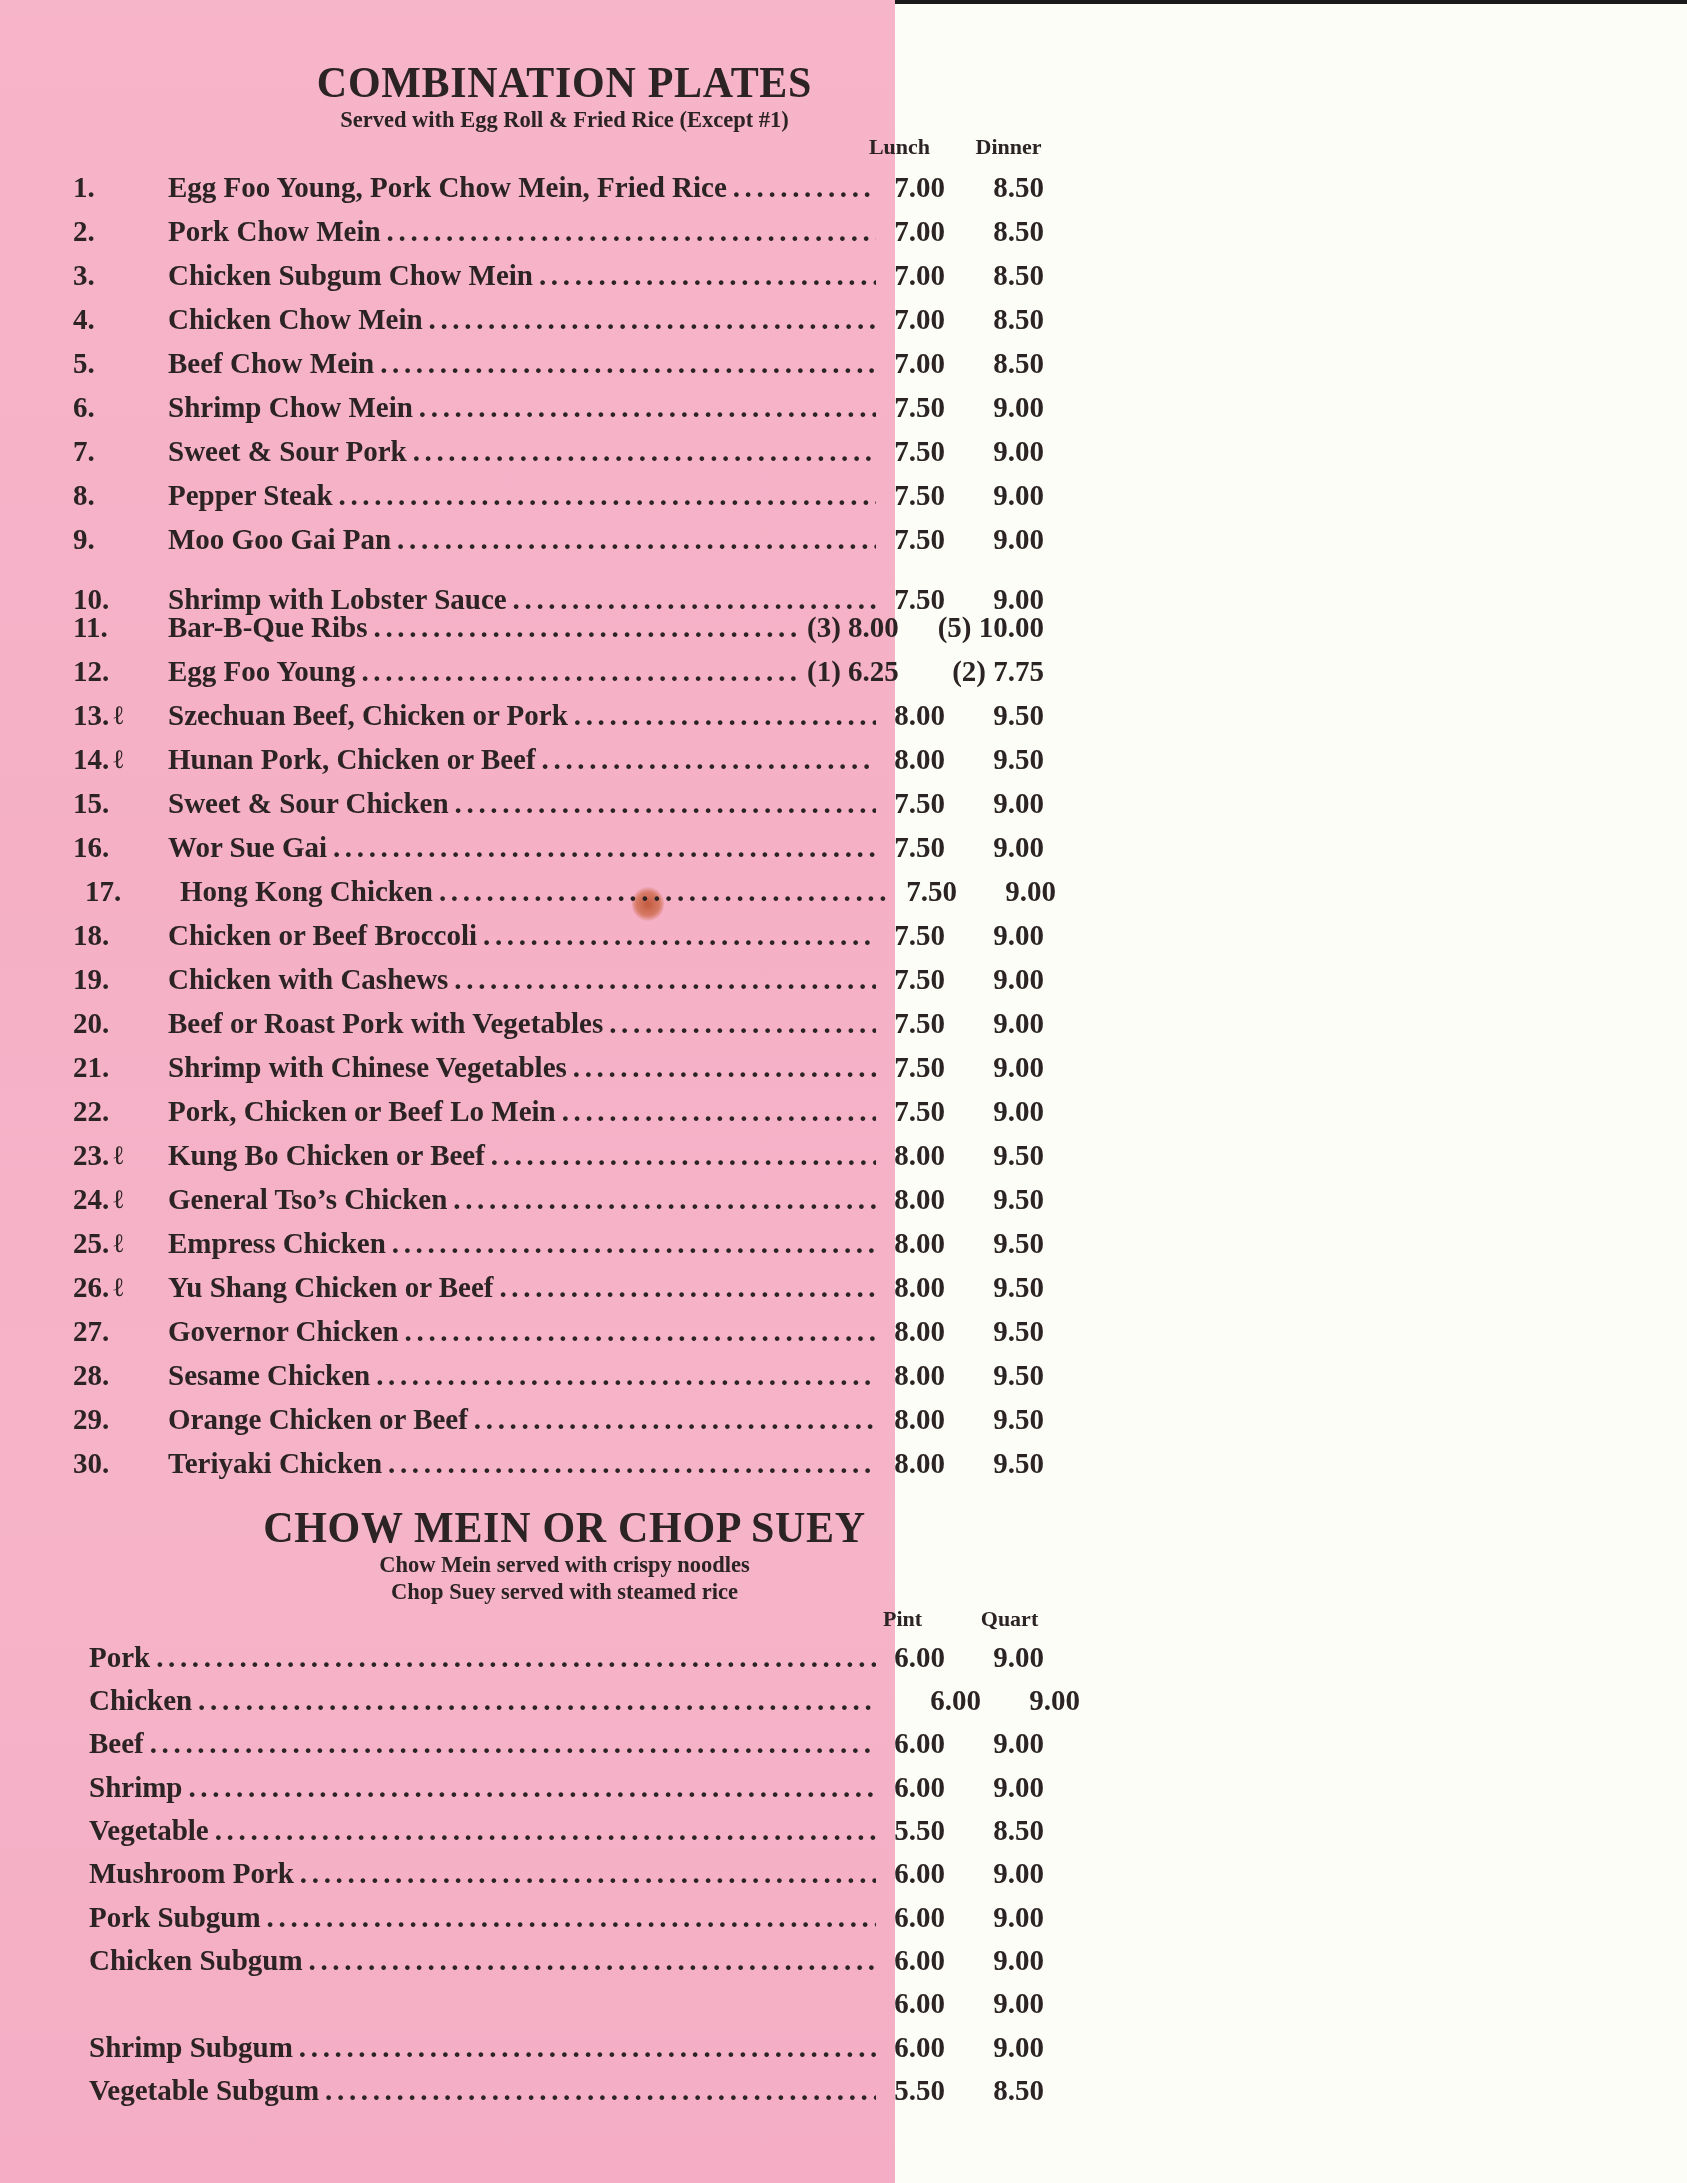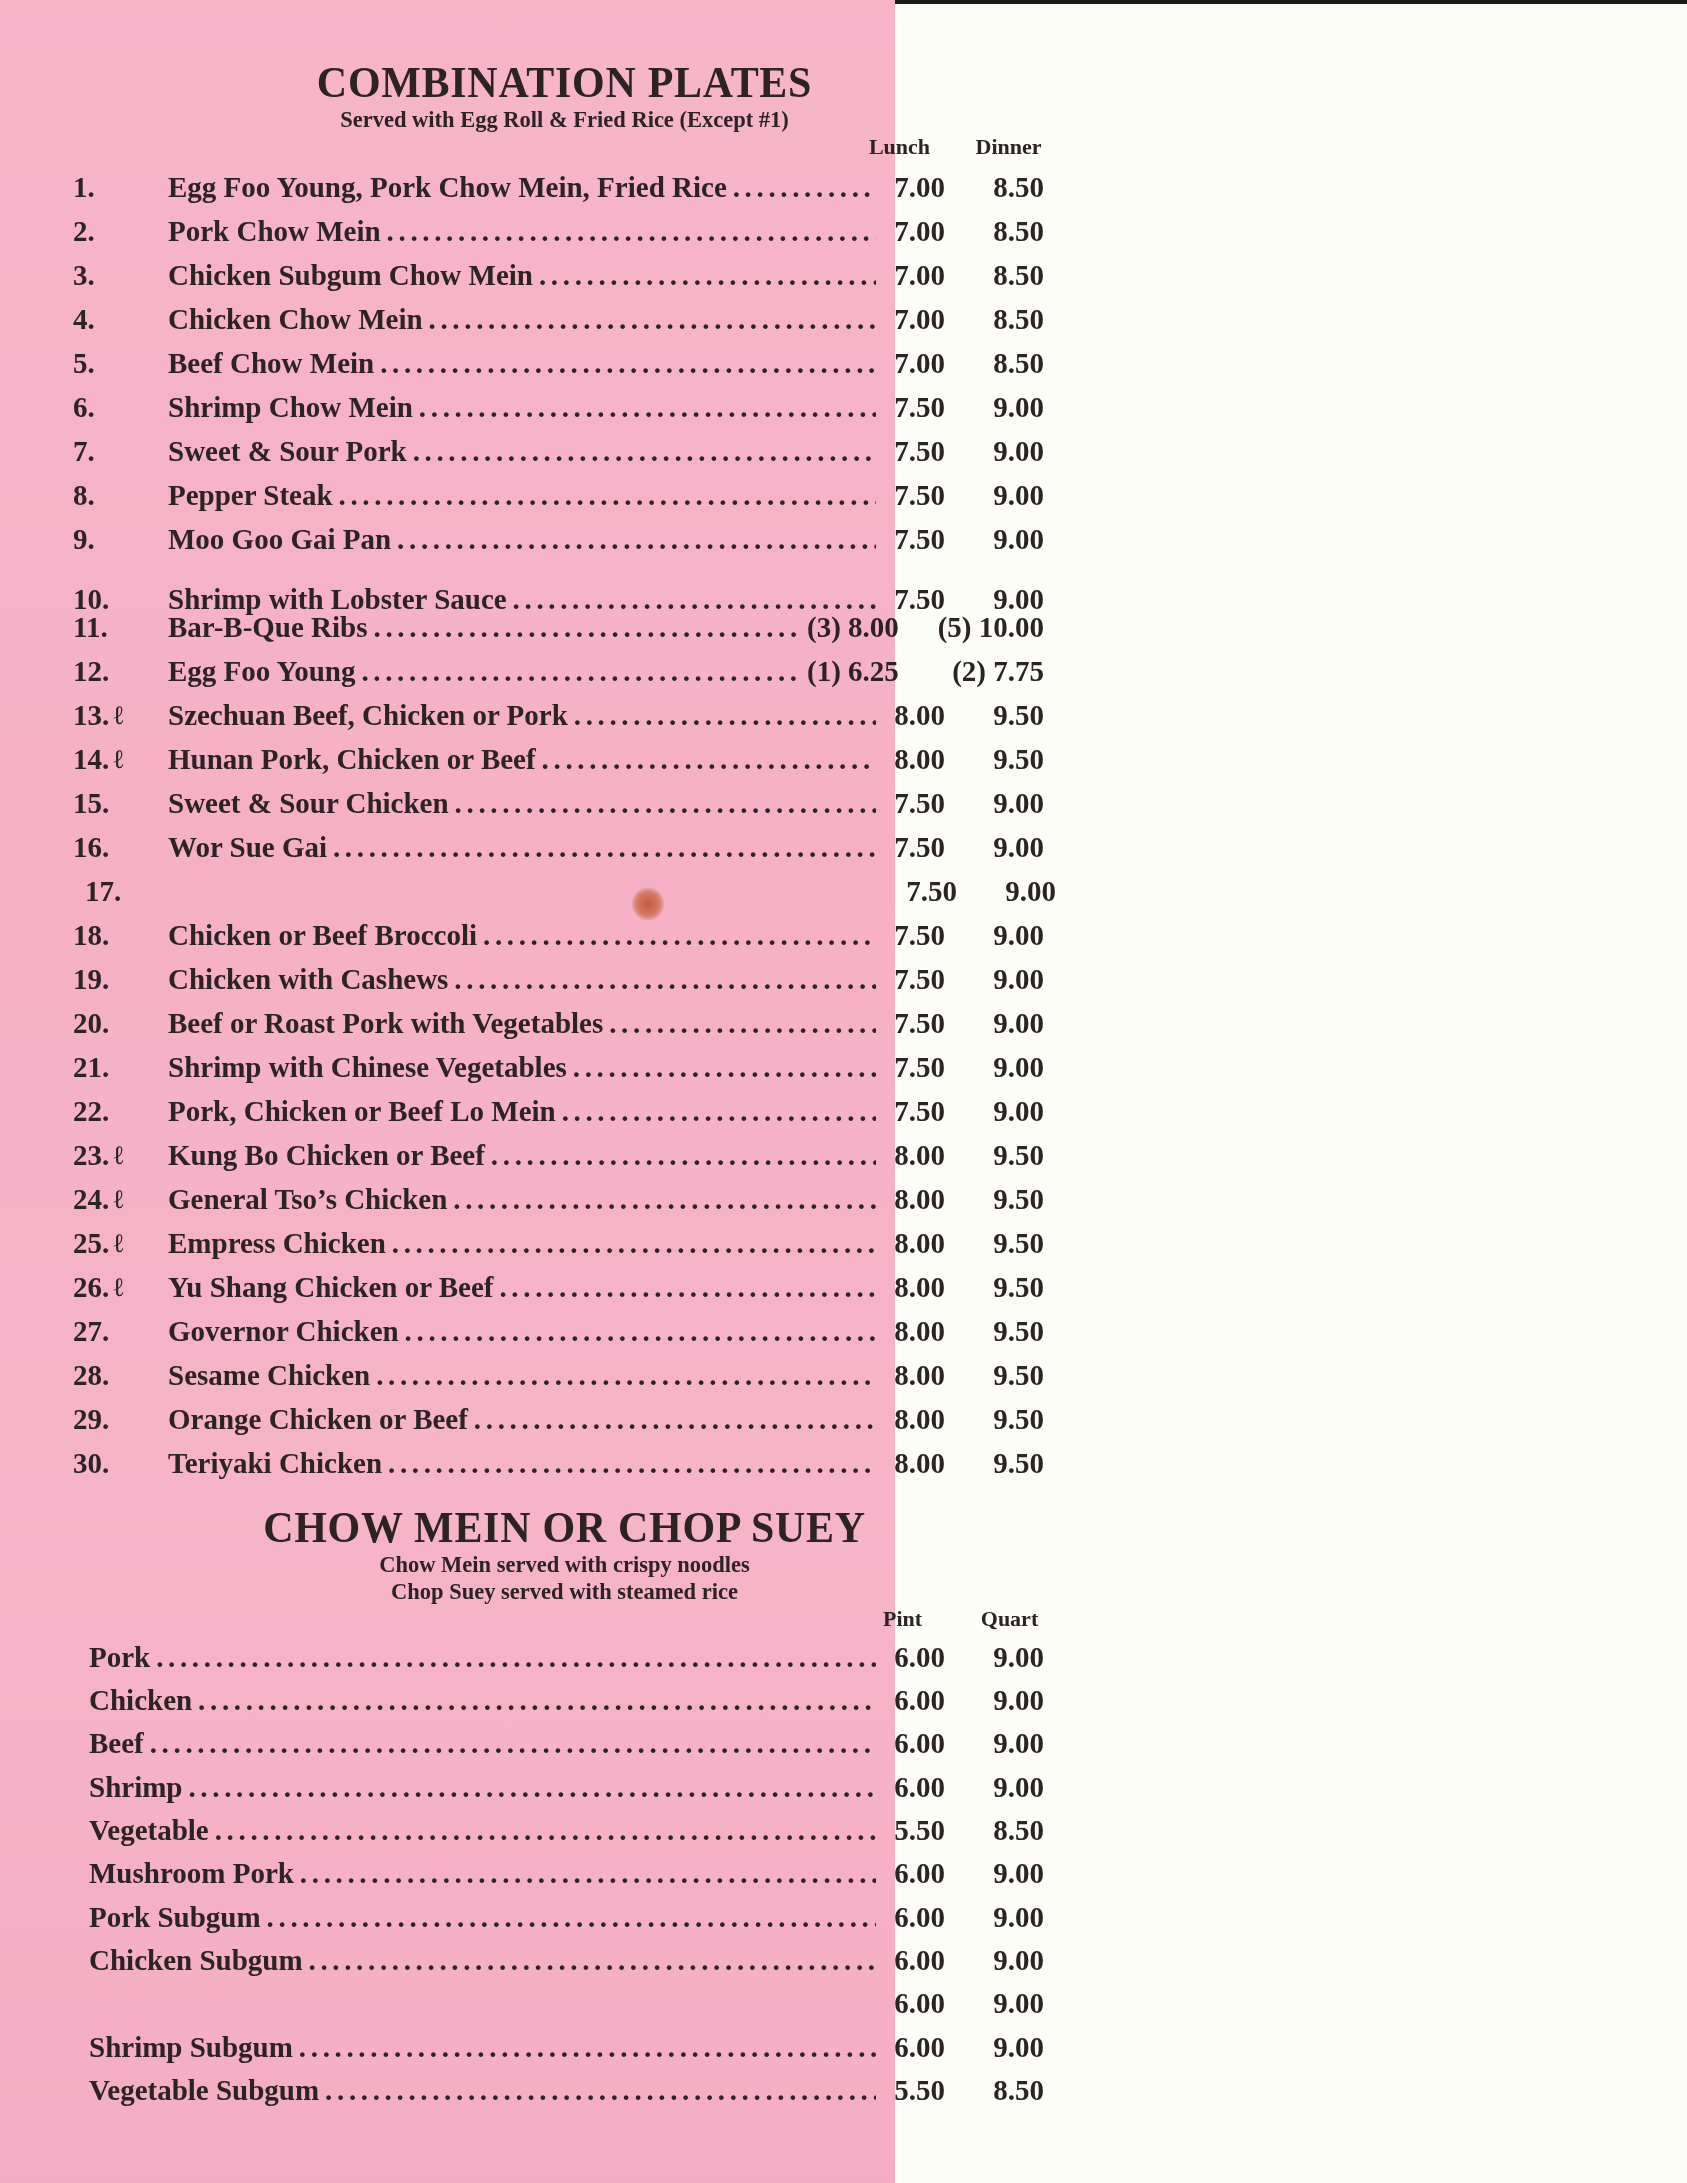--- a/index.html
+++ b/index.html
@@ -131,20 +131,21 @@
         <span class="p2">9.00</span>
       </div>
       <div class="row" style="top: 831px;">
         <span class="num">16.</span>
         <span class="name" style="width:708px">Wor Sue Gai</span>
         <span class="p1">7.50</span>
         <span class="p2">9.00</span>
       </div>
       <div class="row" style="top: 875px; margin-left: 12px;">
         <span class="num">17.</span>
+        <span class="name" style="width:708px">Hong Kong Chicken</span>
         <span class="p1">7.50</span>
         <span class="p2">9.00</span>
       </div>
       <div class="row" style="top: 919px;">
         <span class="num">18.</span>
         <span class="name" style="width:708px">Chicken or Beef Broccoli</span>
         <span class="p1">7.50</span>
         <span class="p2">9.00</span>
       </div>
       <div class="row" style="top: 963px;">
@@ -230,21 +231,21 @@
   <div class="sub" style="top:1579px;">Chop Suey served with steamed rice</div>
   <div class="colhead" style="left:863px;top:1606px;width:79px;">Pint</div>
   <div class="colhead" style="left:963px;top:1606px;width:93px;">Quart</div>
 
   <div id="chow-rows">
       <div class="row" style="top: 1641px;">
         <span class="cname">Pork</span>
         <span class="p1">6.00</span>
         <span class="p2">9.00</span>
       </div>
-      <div class="row" style="top: 1684px;">
+      <div class="row" style="top: 1684px; padding-left: 36px;">
         <span class="cname">Chicken</span>
         <span class="p1">6.00</span>
         <span class="p2">9.00</span>
       </div>
       <div class="row" style="top: 1727px;">
         <span class="cname">Beef</span>
         <span class="p1">6.00</span>
         <span class="p2">9.00</span>
       </div>
       <div class="row" style="top: 1771px;">

